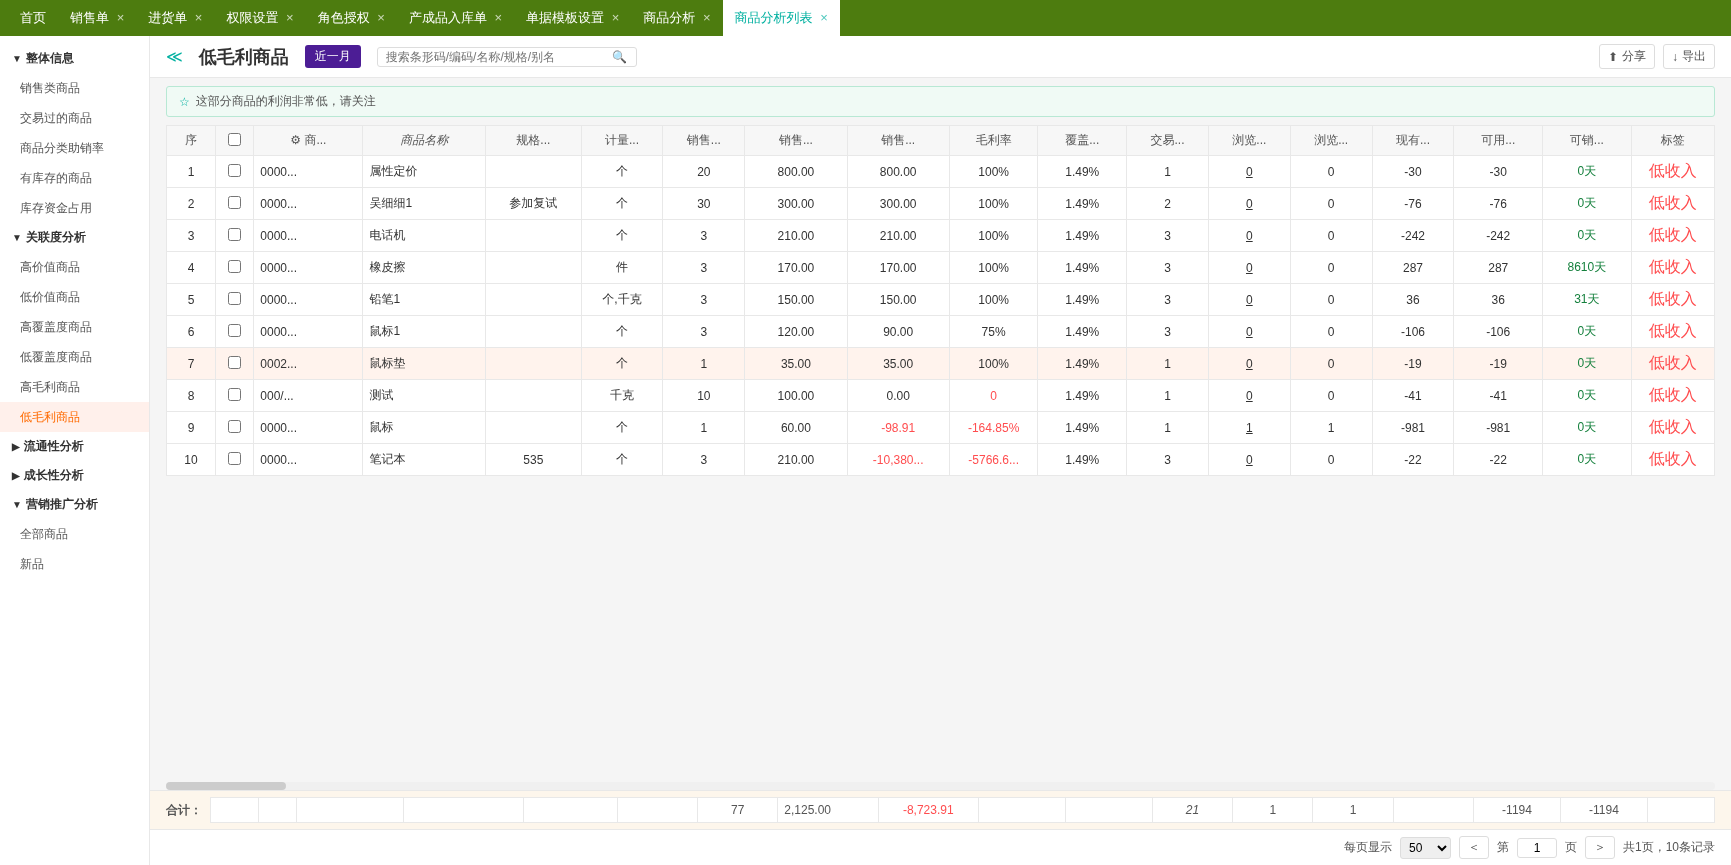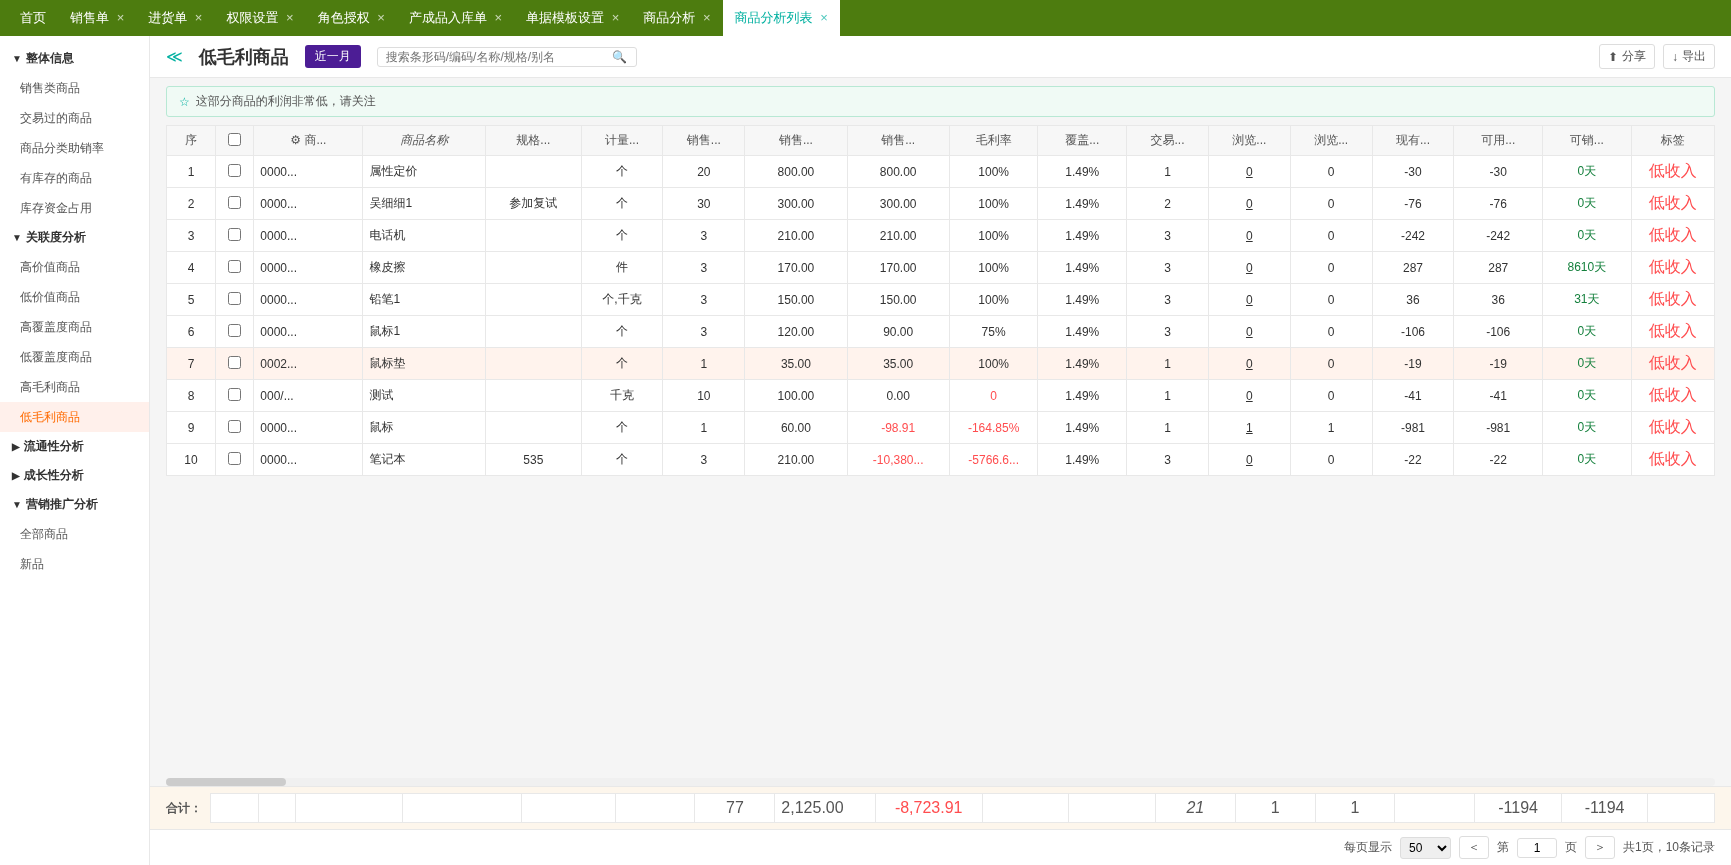--- a/index.html
+++ b/index.html
@@ -461,21 +461,21 @@
           </tbody>
       </table>
     </div>
 
     <div class="scroll-bar-wrap">
       <div class="scroll-bar-thumb"></div>
     </div>
 
     <div class="footer-total">
       <span class="label">合计：</span>
-      <table style="flex:1; border-collapse:collapse; font-size:16px;">
+      <table style="flex:1; border-collapse:collapse; font-size:12px;">
         <tbody>
             <tr>
           <td style="width:36px;"></td>
           <td style="width:28px;"></td>
           <td style="width:80px;"></td>
           <td style="width:90px;"></td>
           <td style="width:70px;"></td>
           <td style="width:60px;"></td>
           <td style="width:60px; text-align:center;">77</td>
           <td style="width:75px; text-align:left;">2,125.00</td>

